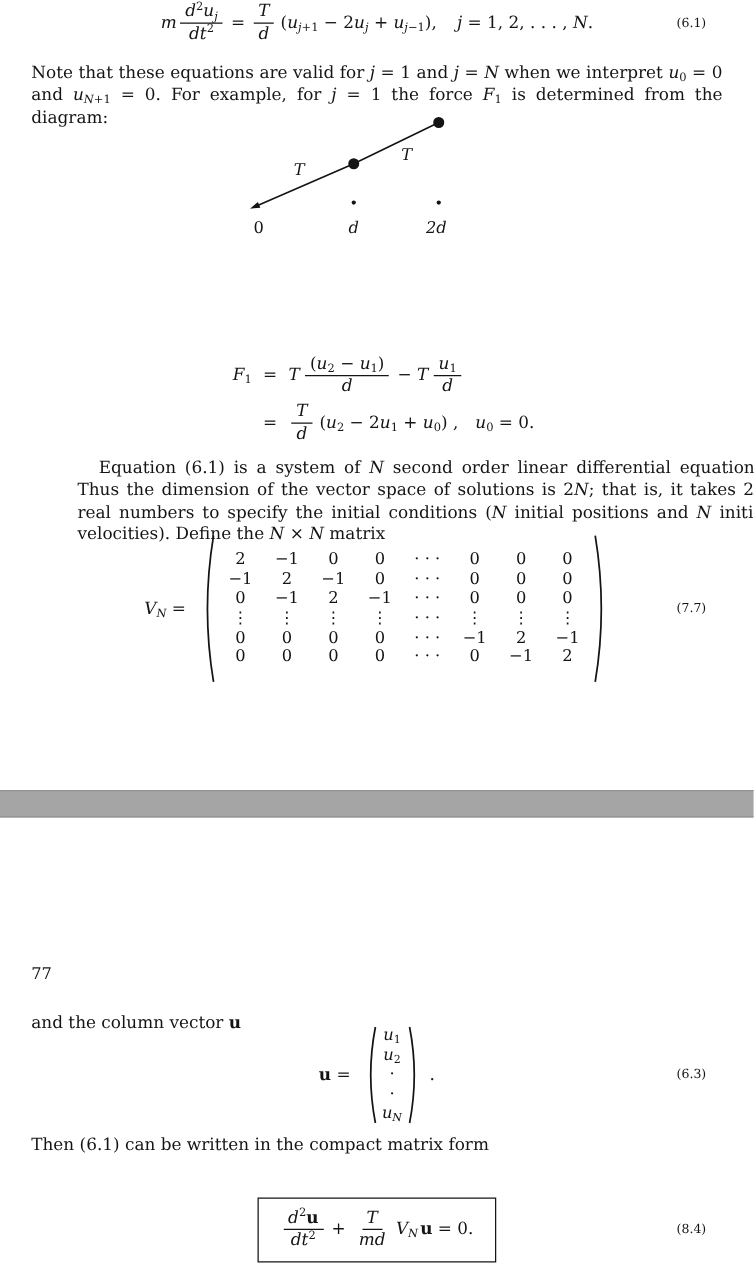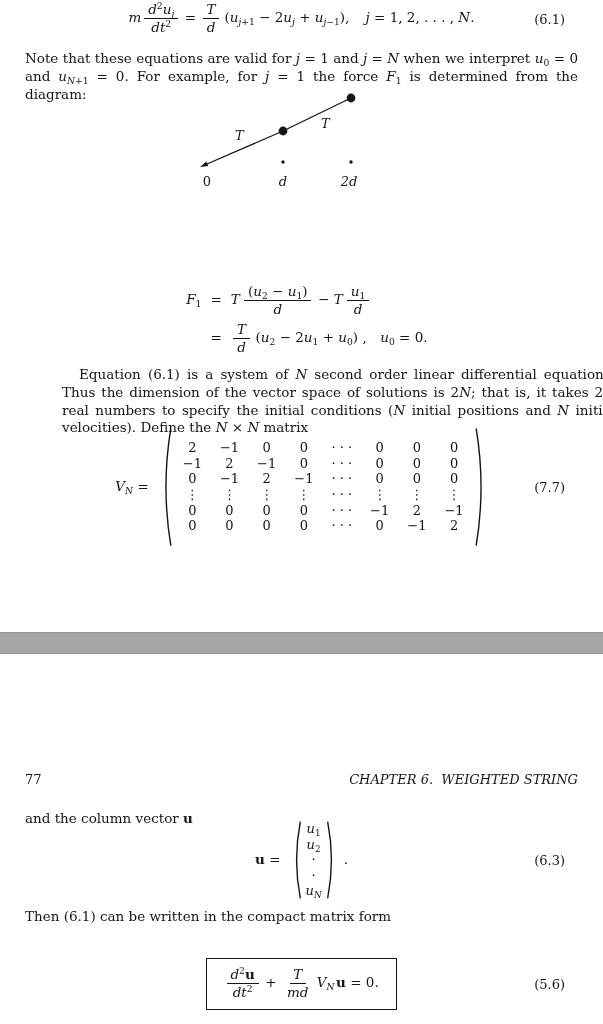--- a/index.html
+++ b/index.html
@@ -14,21 +14,21 @@
   .mb{font-weight:bold;}
   sub,sup{line-height:0;font-size:.68em;}
   sub{vertical-align:-0.3em;}
   sup{vertical-align:0.55em;}
   .msp{display:inline-block;}
   .frac{display:inline-flex;flex-direction:column;align-items:center;vertical-align:middle;margin:0 .18em;line-height:1.15;}
   .frac>.fn{padding:0 .28em .06em;border-bottom:1px solid #141414;}
   .frac>.fd{padding:.06em .28em 0;}
   .eqblock{position:absolute;left:0;width:100%;text-align:center;}
   .eqinner{display:inline-block;text-align:left;}
-  .eqtag{position:absolute;right:38px;top:50%;transform:translateY(-50%);font-size:13px;}
+  .eqtag{position:absolute;right:38px;top:50%;transform:translateY(-50%);font-size:10px;}
   
   .f1row{margin:4px 0;white-space:nowrap;}
   .f1lhs{display:inline-block;min-width:26px;text-align:right;}
   .f1rel{display:inline-block;padding:0 9px;}
   
   .mtx{display:inline-table;vertical-align:middle;font-size:13px;}
   .mtx-row{display:table-row;}
   .mtx-cell{display:table-cell;text-align:center;padding:0 9px;line-height:1.2;}
   .vec .mtx-cell{padding:0 3px;line-height:1.2;}
   .mtx-lhs{padding-right:10px;}
@@ -178,21 +178,20 @@
     </div>
 
   </section>
 
   <div id="b-sep"></div>
 
   <section>
 
     <div id="b-header">
       <span>77</span>
-      <span class="chap">CHAPTER 6.  WEIGHTED STRING</span>
     </div>
 
     <p class="para" id="b-p3"><span class="mr">and the column vector </span><span class="mb">u</span></p>
 
     <div class="eqblock" id="b-eq63">
       <span class="eqinner">
         <span class="mtx-lhs"><span class="mb">u</span><span class="mr"> =</span></span><svg class="paren" width="10" height="80" viewBox="0 0 12 100" preserveAspectRatio="none">
             <path d="M10,2 Q1,50 10,98"></path>
           </svg><span class="mtx vec"><span class="mtx-row">
               <span class="mtx-cell"><span class="mi">u</span><sub><span class="mr">1</span></sub></span>
@@ -216,18 +215,18 @@
     <div class="eqblock" id="b-eq64">
       <span class="eqbox">
         <span><span class="frac">
               <span class="fn"><span class="mi">d</span><sup><span class="mr">2</span></sup><span class="mb">u</span></span>
               <span class="fd"><span class="mi">dt</span><sup><span class="mr">2</span></sup></span>
             </span><span class="mr"> + </span><span class="frac">
               <span class="fn"><span class="mi">T</span></span>
               <span class="fd"><span class="mi">md</span></span>
             </span><span class="msp" style="width: 0.15em;"></span><span class="mi">V</span><sub><span class="mi">N</span></sub><span class="msp" style="width: 0.12em;"></span><span class="mb">u</span><span class="mr"> = 0.</span></span>
       </span>
-      <span class="eqtag">(5.6)</span>
+      <span class="eqtag">(8.4)</span>
     </div>
 
   </section>
 
 </div>
 
 </body></html>

